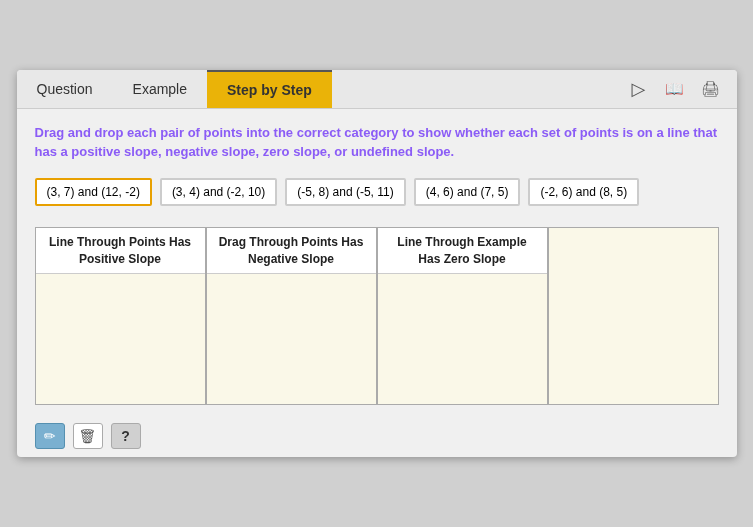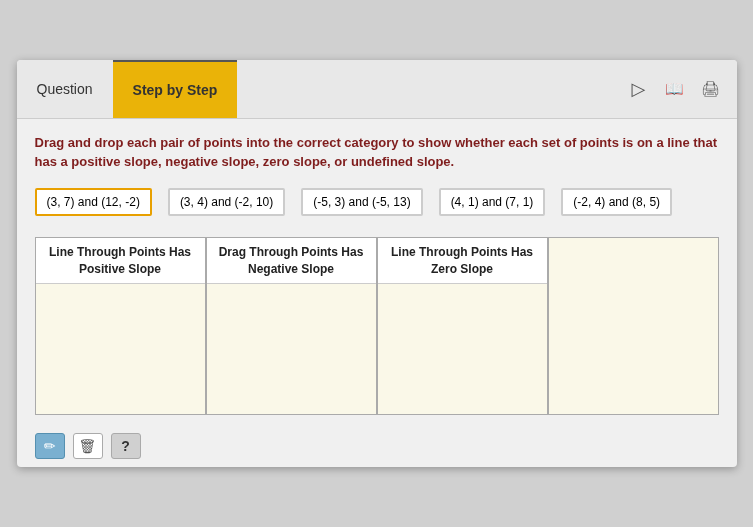--- a/index.html
+++ b/index.html
@@ -21,21 +21,21 @@
     }
     
     .header {
       display: flex;
       align-items: stretch;
       background: #e8e8e8;
       border-bottom: 1px solid #ccc;
       padding: 0;
     }
     .tab {
-      padding: 20px 20px;
+      padding: 10px 20px;
       font-size: 14px;
       cursor: pointer;
       border: none;
       background: transparent;
       color: #333;
     }
     .tab.active {
       background: #eab308;
       border-top: 2px solid #555;
       font-weight: bold;
@@ -59,27 +59,27 @@
     }
     
     .content {
       padding: 14px 18px 10px;
     }
     .instructions {
       font-size: 13px;
       font-weight: bold;
       line-height: 1.5;
       margin-bottom: 16px;
-      color: #7f1d1d;
+      color: #8b5cf6;
     }
     
     .chips-row {
       display: flex;
       flex-wrap: wrap;
-      gap: 16px;
+      gap: 8px;
       margin-bottom: 21px;
     }
     .chip {
       border: 2px solid #ccc;
       background: #fff;
       padding: 5px 10px;
       font-size: 12px;
       border-radius: 2px;
       cursor: grab;
       white-space: nowrap;
@@ -147,20 +147,23 @@
     }
   </style>
 </head>
 <body>
 
 <div class="app-container">
 
   <div class="header">
     <button class="tab">
       <span>Question</span>
+    </button>
+    <button class="tab">
+      <span>Example</span>
     </button>
     <button class="tab active">
       <span>Step by Step</span>
     </button>
     <div class="header-icons">
       <div class="header-icon">▷</div>
       <div class="header-icon" style="font-size:15px;">📖</div>
       <div class="header-icon" style="font-size:15px;">🖨</div>
     </div>
   </div>
@@ -169,41 +172,41 @@
     <p class="instructions">Drag and drop each pair of points into the correct category to show whether each set of points is on a line that has a positive slope, negative slope, zero slope, or undefined slope.</p>
 
     <div class="chips-row">
       <div class="chip highlighted">
         <span>(3, 7) and (12, -2)</span>
       </div>
       <div class="chip">
         <span>(3, 4) and (-2, 10)</span>
       </div>
       <div class="chip">
-        <span>(-5, 3) and (-5, 13)</span>
-      </div>
-      <div class="chip">
-        <span>(4, 1) and (7, 1)</span>
-      </div>
-      <div class="chip">
-        <span>(-2, 4) and (8, 5)</span>
+        <span>(-5, 8) and (-5, 11)</span>
+      </div>
+      <div class="chip">
+        <span>(4, 6) and (7, 5)</span>
+      </div>
+      <div class="chip">
+        <span>(-2, 6) and (8, 5)</span>
       </div>
     </div>
 
     <div class="drop-zones">
       <div class="drop-zone">
         <div class="drop-zone-header">Line Through Points Has Positive Slope</div>
         <div class="drop-zone-body"></div>
       </div>
       <div class="drop-zone">
         <div class="drop-zone-header">Drag Through Points Has Negative Slope</div>
         <div class="drop-zone-body"></div>
       </div>
       <div class="drop-zone">
-        <div class="drop-zone-header">Line Through Points Has Zero Slope</div>
+        <div class="drop-zone-header">Line Through Example Has Zero Slope</div>
         <div class="drop-zone-body"></div>
       </div>
       <div class="drop-zone">
         <div class="drop-zone-body"></div>
       </div>
     </div>
   </div>
 
   <div class="bottom-toolbar">
     <div class="toolbar-btn" style="background:#7ab0d0; font-size:14px;">✏</div>

